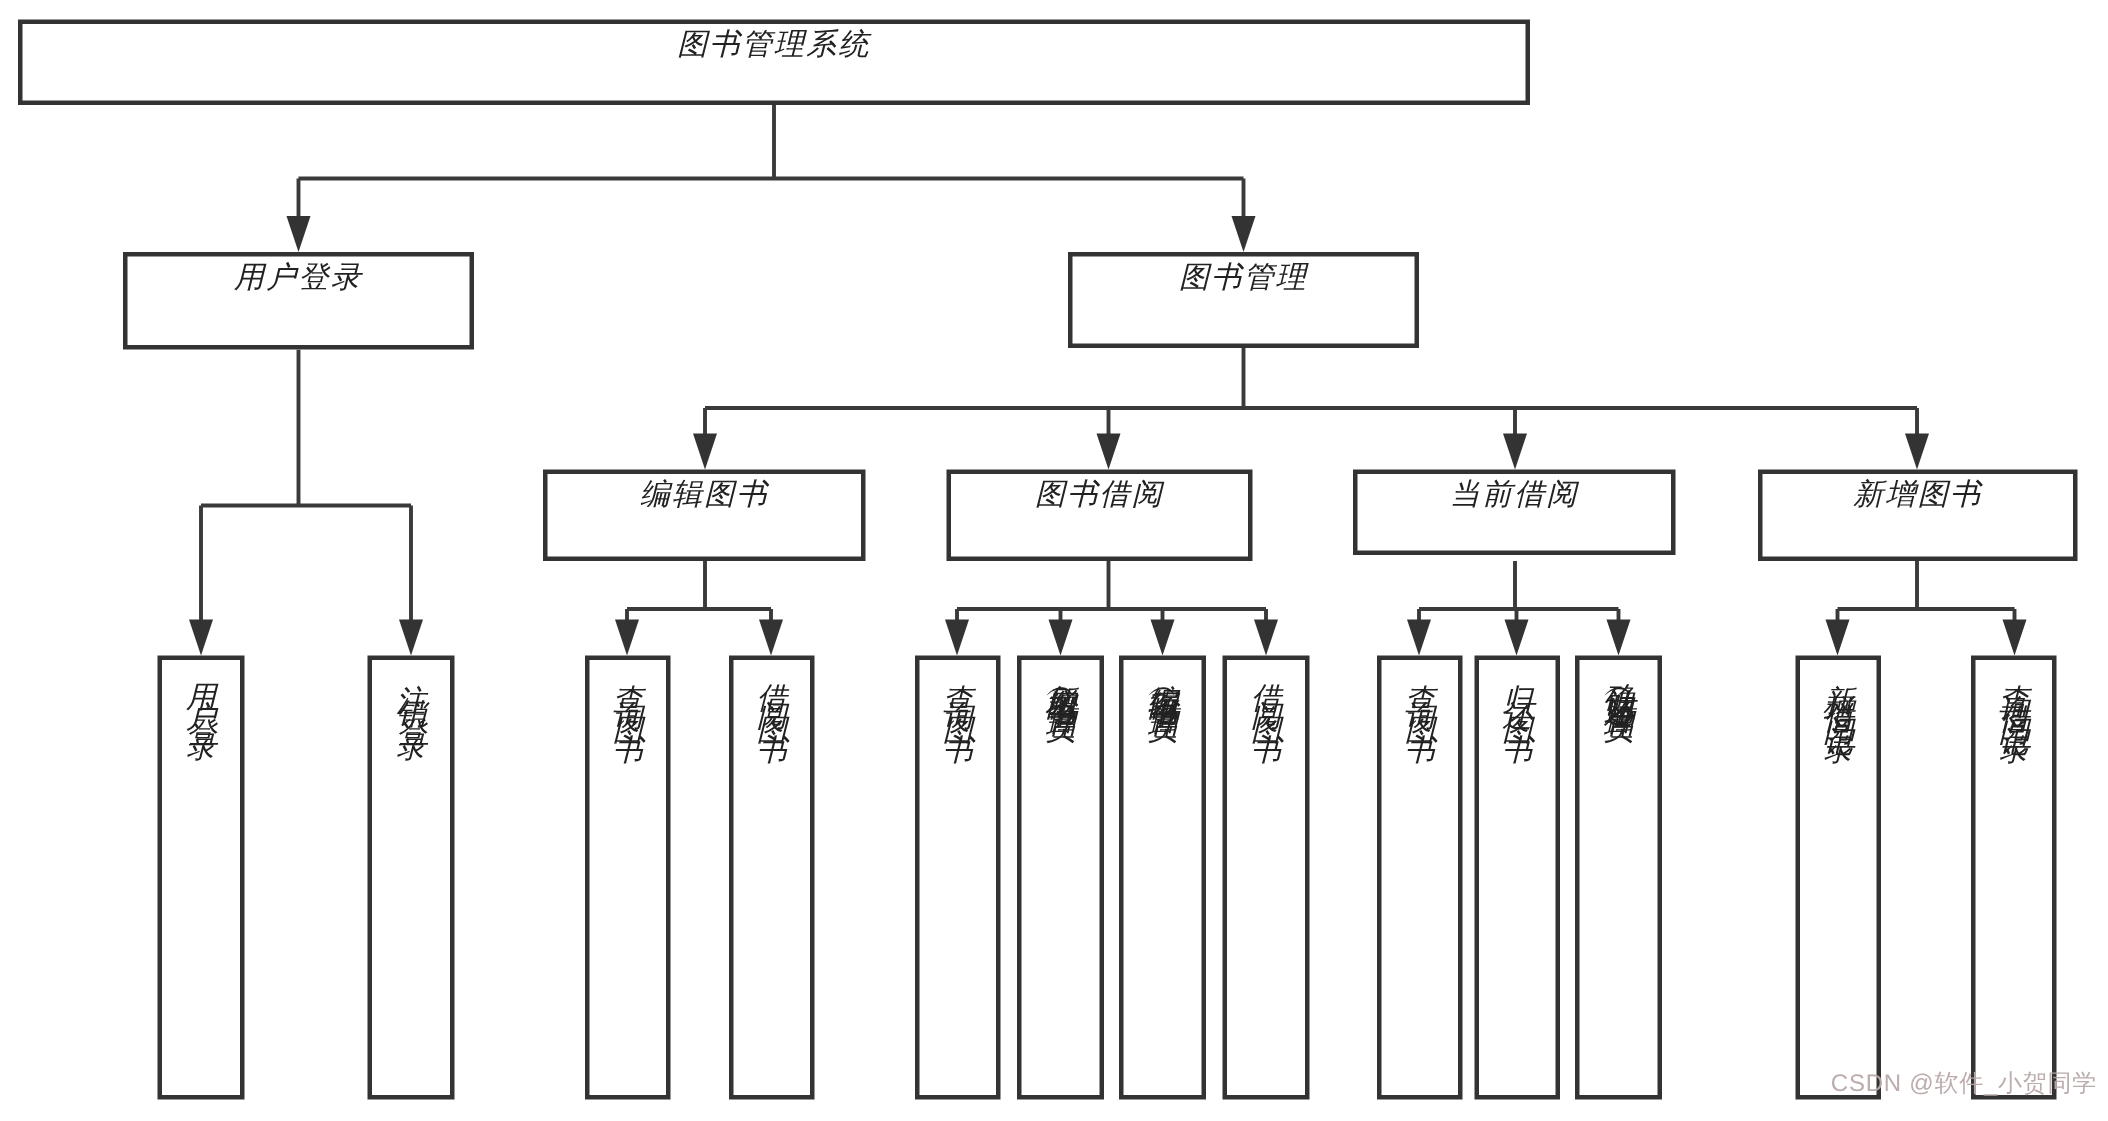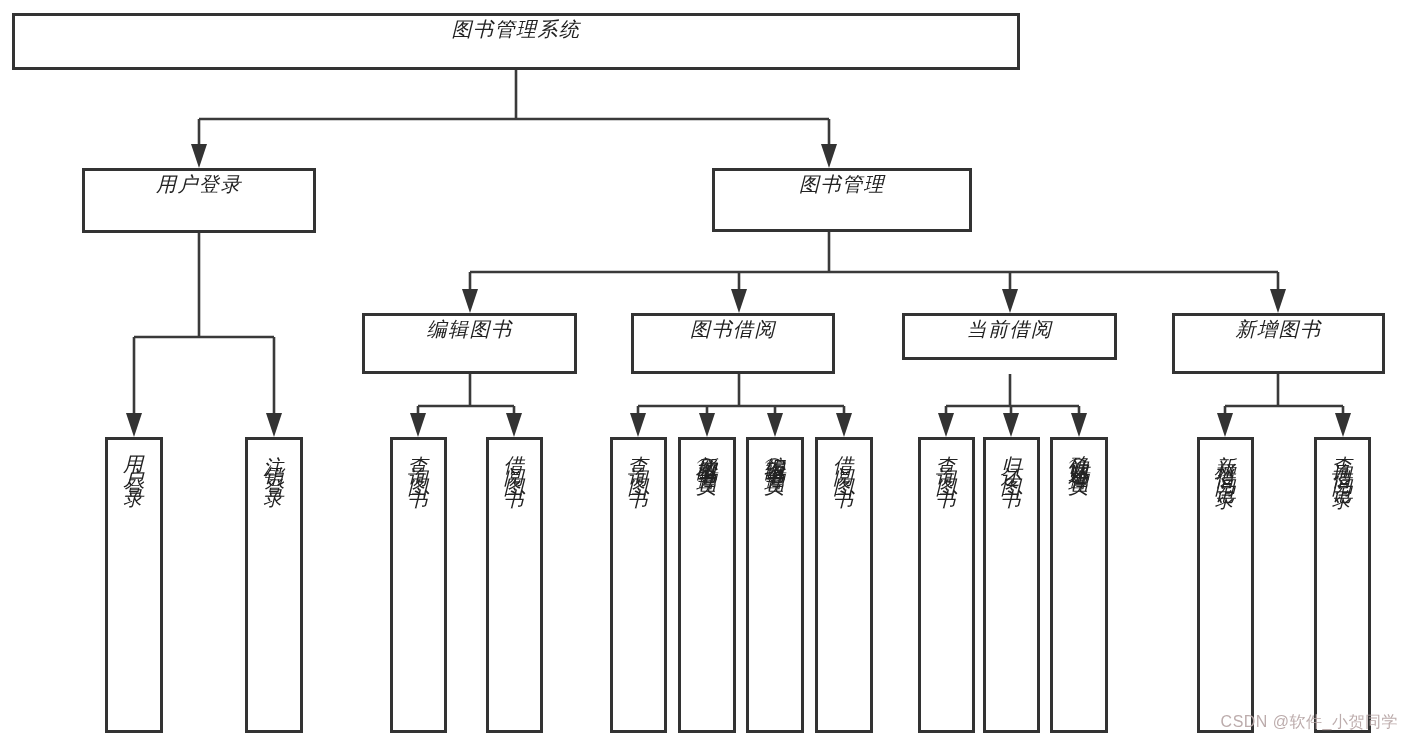--- a/index.html
+++ b/index.html
@@ -107,31 +107,31 @@
       <polygon points="1335,413 1351,413 1343,437"></polygon>
   </svg>
 
   <div class="node" style="left:12px;top:13px;width:1008px;height:57px">
     <span class="h-label">图书管理系统</span>
   </div>
 
   <div class="node" style="left:82px;top:168px;width:234px;height:65px">
     <span class="h-label">用户登录</span>
   </div>
-  <div class="node" style="left:712px;top:168px;width:260px;height:64px">
+  <div class="node" style="left:712px;top:168px;width:234px;height:64px">
     <span class="h-label">图书管理</span>
   </div>
 
   <div class="node" style="left:362px;top:313px;width:215px;height:61px">
     <span class="h-label">编辑图书</span>
   </div>
   <div class="node" style="left:631px;top:313px;width:204px;height:61px">
     <span class="h-label">图书借阅</span>
   </div>
-  <div class="node" style="left:902px;top:313px;width:215px;height:47px">
+  <div class="node" style="left:902px;top:313px;width:215px;height:57px">
     <span class="h-label">当前借阅</span>
   </div>
   <div class="node" style="left:1172px;top:313px;width:213px;height:61px">
     <span class="h-label">新增图书</span>
   </div>
 
   <div class="node" style="left:105px;top:437px;width:58px;height:296px">
     <span class="v-label sp-wide">用户登录</span>
   </div>
   <div class="node" style="left:245px;top:437px;width:58px;height:296px">

